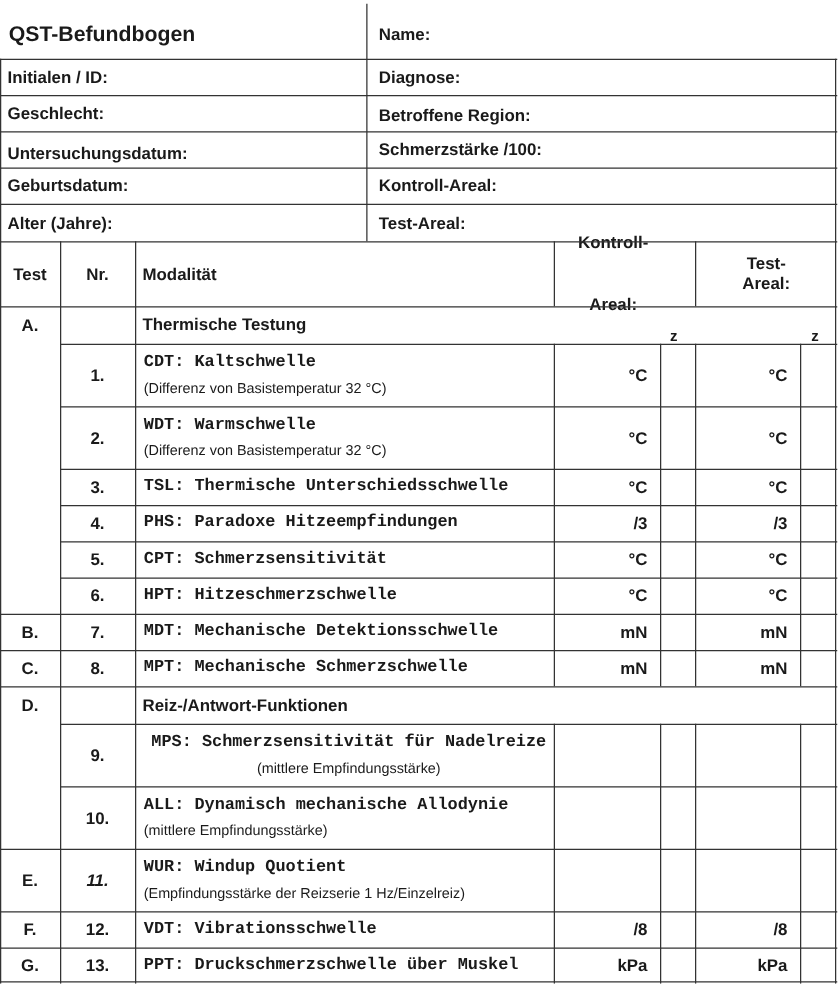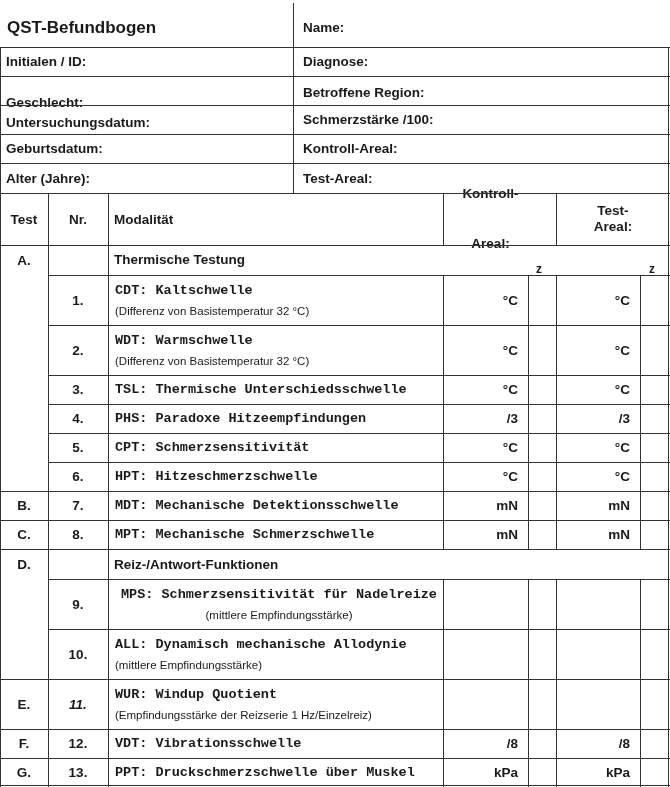--- a/index.html
+++ b/index.html
@@ -19,21 +19,21 @@
 </style>
 </head>
 <body>
 
 <div id="form">
 
   <div class="cell title" style="left:7px; top:10px; height:35px;">QST-Befundbogen</div>
   <div class="cell lbl" style="left:303px; top:10px; height:35px;">Name:</div>
 
   <div class="cell lbl" style="left:6px; top:47px; height:29px; width:285px;">Initialen / ID:</div>
-  <div class="cell lbl" style="left:6px; top:88px; height:29px; width:285px;">Geschlecht:</div>
+  <div class="cell lbl" style="left:6px; top:76px; height:29px; width:285px;">Geschlecht:</div>
   <div class="cell lbl" style="left:6px; top:108px; height:29px; width:285px;">Untersuchungsdatum:</div>
   <div class="cell lbl" style="left:6px; top:134px; height:29px; width:285px;">Geburtsdatum:</div>
   <div class="cell lbl" style="left:6px; top:163px; height:30px; width:285px;text-align:center;">Alter (Jahre):</div>
 
   <div class="cell lbl" style="left:303px; top:47px; height:29px; width:360px;">Diagnose:</div>
   <div class="cell lbl" style="left:303px; top:78px; height:29px; width:360px;">Betroffene Region:</div>
   <div class="cell lbl" style="left:303px; top:105px; height:29px; width:360px;">Schmerzstärke /100:</div>
   <div class="cell lbl" style="left:303px; top:134px; height:29px; width:360px;">Kontroll-Areal:</div>
   <div class="cell lbl" style="left:303px; top:163px; height:30px; width:360px;">Test-Areal:</div>
 

